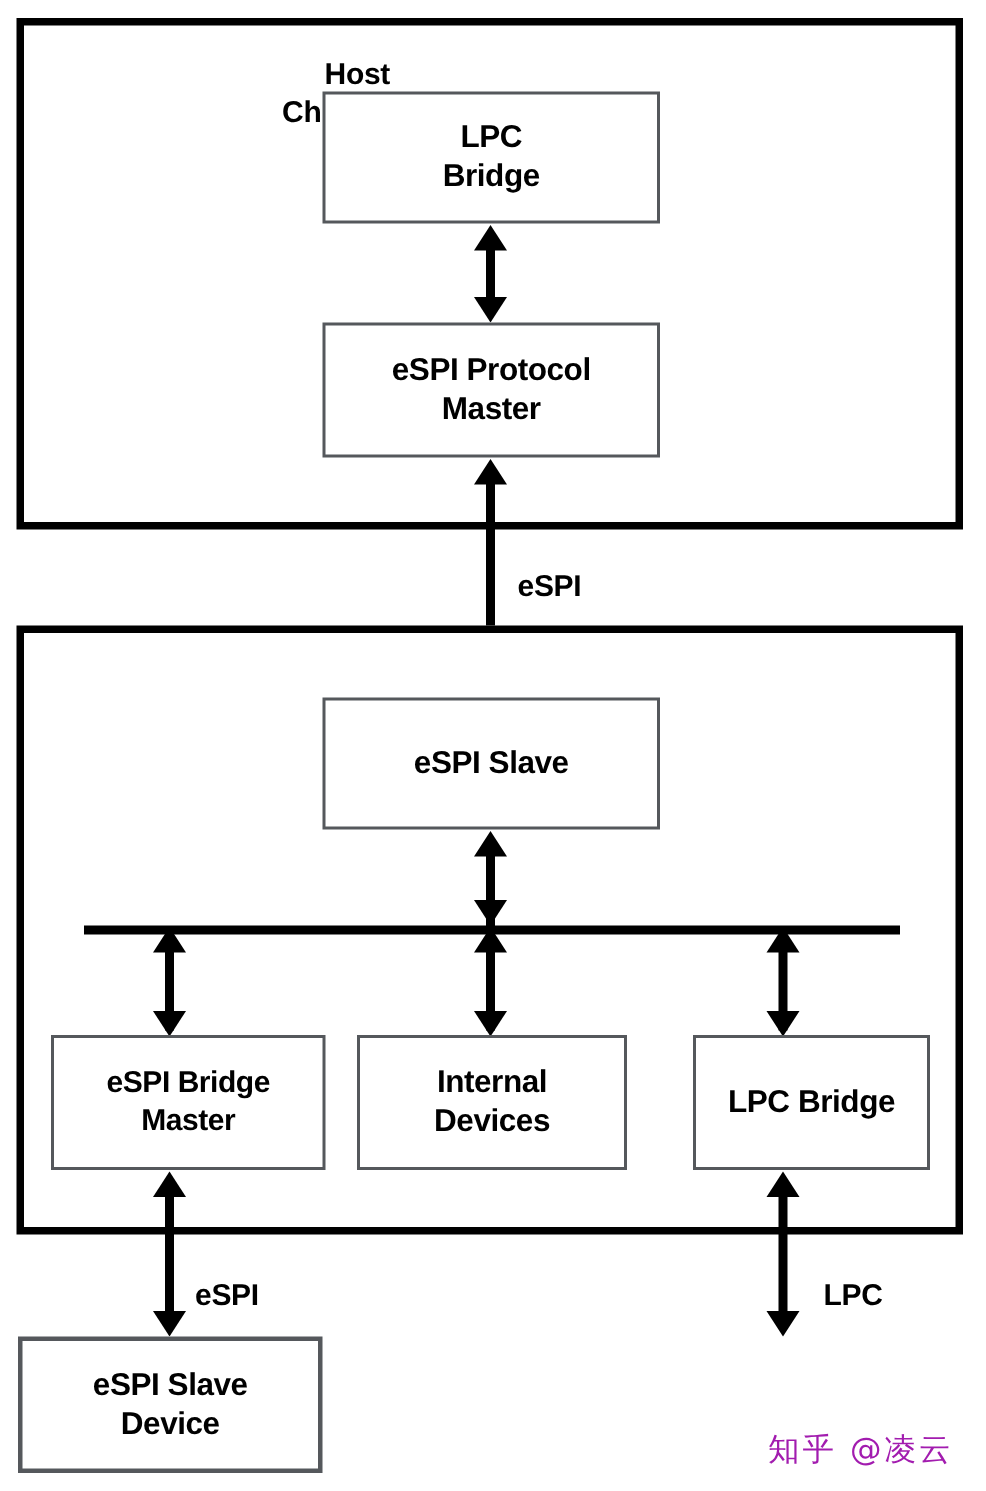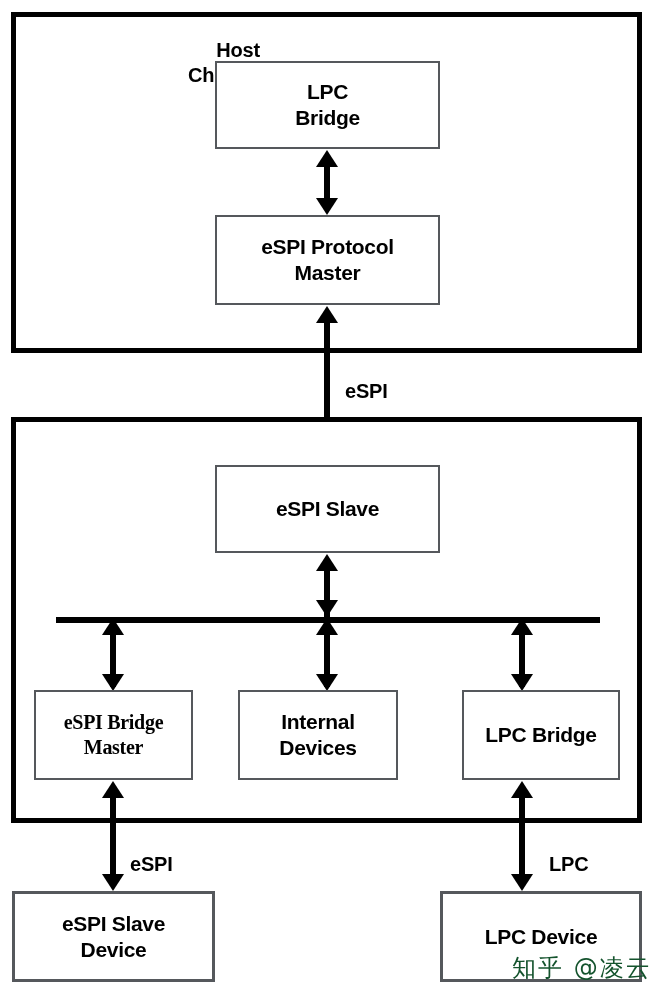--- a/index.html
+++ b/index.html
@@ -80,22 +80,22 @@
     font-size:20px;
     line-height:22px;
     color:#000000;
     letter-spacing:-0.2px;
     white-space:nowrap;
   }
 
   
   .watermark{
     position:absolute;
-    font-size:24px;
-    color:#14532d;
+    font-size:21px;
+    color:#a21caf;
     letter-spacing:2px;
     font-family:"DejaVu Sans",sans-serif;
     user-select:none;
     white-space:nowrap;
   }
 </style>
 </head>
 <body>
 
 <div id="canvas">
@@ -140,26 +140,26 @@
   <div class="arrowhead arrow-down" style="left:102px;top:674px;"></div>
 
   <div class="vline" style="left:324px;top:623px;height:64px;"></div>
   <div class="arrowhead arrow-up" style="left:316px;top:618px;"></div>
   <div class="arrowhead arrow-down" style="left:316px;top:674px;"></div>
 
   <div class="vline" style="left:519px;top:623px;height:64px;"></div>
   <div class="arrowhead arrow-up" style="left:511px;top:618px;"></div>
   <div class="arrowhead arrow-down" style="left:511px;top:674px;"></div>
 
-  <div class="module-box small" style="left:34px;top:690px;width:159px;height:90px;font-family:Liberation Serif, serif;">
+  <div class="module-box small" style="left:34px;top:690px;width:183px;height:90px;">
     <span class="module-label">eSPI Bridge
 Master</span>
   </div>
 
-  <div class="module-box" style="left:238px;top:690px;width:160px;height:90px;">
+  <div class="module-box" style="left:238px;top:690px;width:180px;height:90px;">
     <span class="module-label">Internal
 Devices</span>
   </div>
 
   <div class="module-box" style="left:462px;top:690px;width:158px;height:90px;">
     <span class="module-label">LPC Bridge</span>
   </div>
 
   <div class="vline" style="left:110px;top:786px;height:100px;"></div>
   <div class="arrowhead arrow-up" style="left:102px;top:781px;"></div>
@@ -169,19 +169,16 @@
   <div class="vline" style="left:519px;top:786px;height:100px;"></div>
   <div class="arrowhead arrow-up" style="left:511px;top:781px;"></div>
   <div class="arrowhead arrow-down" style="left:511px;top:874px;"></div>
   <div class="edge-label" style="left:549px;top:853px;">LPC</div>
 
   <div class="module-box" style="left:12px;top:891px;width:203px;height:91px;border-width:3px;">
     <span class="module-label">eSPI Slave
 Device</span>
   </div>
 
-  <div class="module-box" style="left:440px;top:891px;width:202px;height:91px;border-width:3px;">
-    <span class="module-label">LPC Device</span>
-  </div>
 
   <div class="watermark" style="left:512px;top:952px;">知乎 @凌云</div>
 
 </div>
 
 </body></html>

